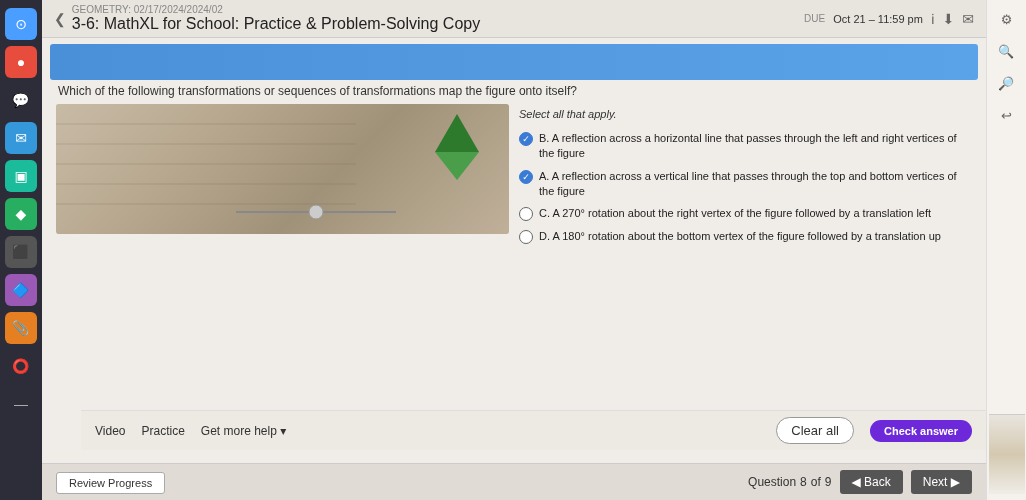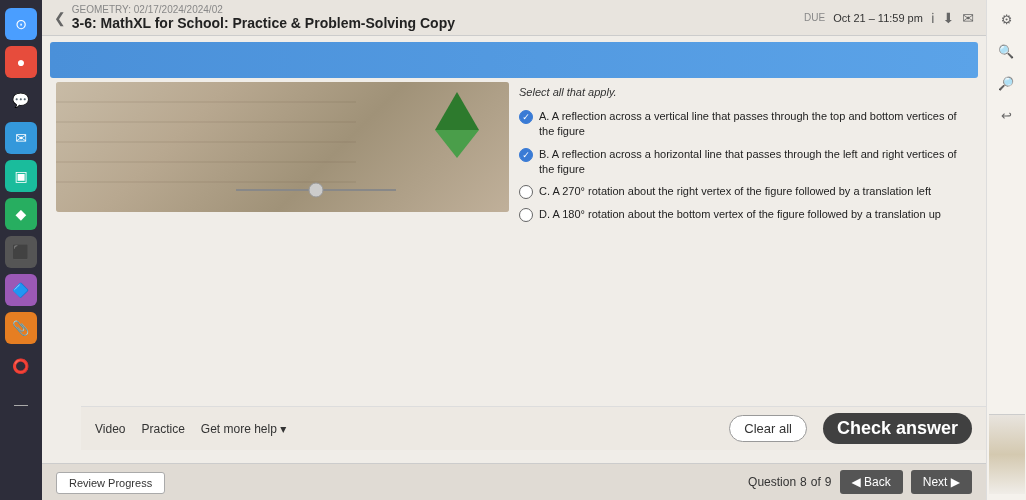--- a/index.html
+++ b/index.html
@@ -68,21 +68,21 @@
       gap: 6px;
       font-size: 11px;
       color: #444;
     }
     .breadcrumb .back-arrow {
       font-size: 14px;
       color: #666;
       cursor: pointer;
     }
     .breadcrumb .course-id { color: #888; font-size: 10px; }
-    .breadcrumb .course-title { font-weight: bold; font-size: 14px; color: #222; }
+    .breadcrumb .course-title { font-weight: normal; font-size: 16px; color: #222; }
     .header-right {
       display: flex;
       align-items: center;
       gap: 8px;
       font-size: 11px;
       color: #555;
     }
     .header-right .due-label { font-size: 10px; color: #888; margin-left: 44px; }
     .header-right .due-date { font-size: 11px; color: #333; }
 
@@ -267,25 +267,25 @@
       background: white;
       border: 1px solid #999;
       border-radius: 16px;
       padding: 5px 14px;
       font-size: 13px;
       color: #333;
       cursor: pointer;
     }
 
     .check-answer-btn {
-      background: #404040;
+      background: #6d28d9;
       border: none;
       border-radius: 16px;
       padding: 5px 14px;
-      font-size: 18px;
+      font-size: 11px;
       color: white;
       cursor: pointer;
       font-weight: bold;
     }
 
     .back-btn {
       background: #555;
       border: none;
       border-radius: 3px;
       padding: 5px 12px;
@@ -364,20 +364,21 @@
       <span class="due-date">Oct 21 – 11:59 pm</span>
       <span style="font-size:14px;color:#666;cursor:pointer;">ℹ</span>
       <span style="font-size:14px;color:#666;cursor:pointer;">⬇</span>
       <span style="font-size:14px;color:#666;cursor:pointer;">✉</span>
     </div>
   </div>
 
   <div class="blue-banner"></div>
 
   <div class="question-area">
+    <div class="question-text">Which of the following transformations or sequences of transformations map the figure onto itself?</div>
 
     <div class="content-row">
 
       <div class="figure-area">
         <div class="figure-bg"></div>
 
         <svg width="100%" height="100%" style="position:absolute;top:0;left:0;">
 
           <line x1="0" y1="20" x2="300" y2="20" stroke="rgba(100,80,60,0.2)" stroke-width="1"></line>
           <line x1="0" y1="40" x2="300" y2="40" stroke="rgba(100,80,60,0.2)" stroke-width="1"></line>
@@ -392,26 +393,26 @@
         <div class="diamond-main"></div>
 
         <div class="diamond-main-bottom"></div>
       </div>
 
       <div class="answers-area">
         <div class="select-all-label">Select all that apply.</div>
 
         <div class="answer-item">
           <div class="answer-checkbox checked"></div>
-          <span>A. A reflection across a vertical line that passes through the top and bottom vertices of the figure</span>
+          <span>B. A reflection across a horizontal line that passes through the left and right vertices of the figure</span>
         </div>
 
         <div class="answer-item">
           <div class="answer-checkbox checked"></div>
-          <span>B. A reflection across a horizontal line that passes through the left and right vertices of the figure</span>
+          <span>A. A reflection across a vertical line that passes through the top and bottom vertices of the figure</span>
         </div>
 
         <div class="answer-item">
           <div class="answer-checkbox"></div>
           <span>C. A 270° rotation about the right vertex of the figure followed by a translation left</span>
         </div>
 
         <div class="answer-item">
           <div class="answer-checkbox"></div>
           <span>D. A 180° rotation about the bottom vertex of the figure followed by a translation up</span>

